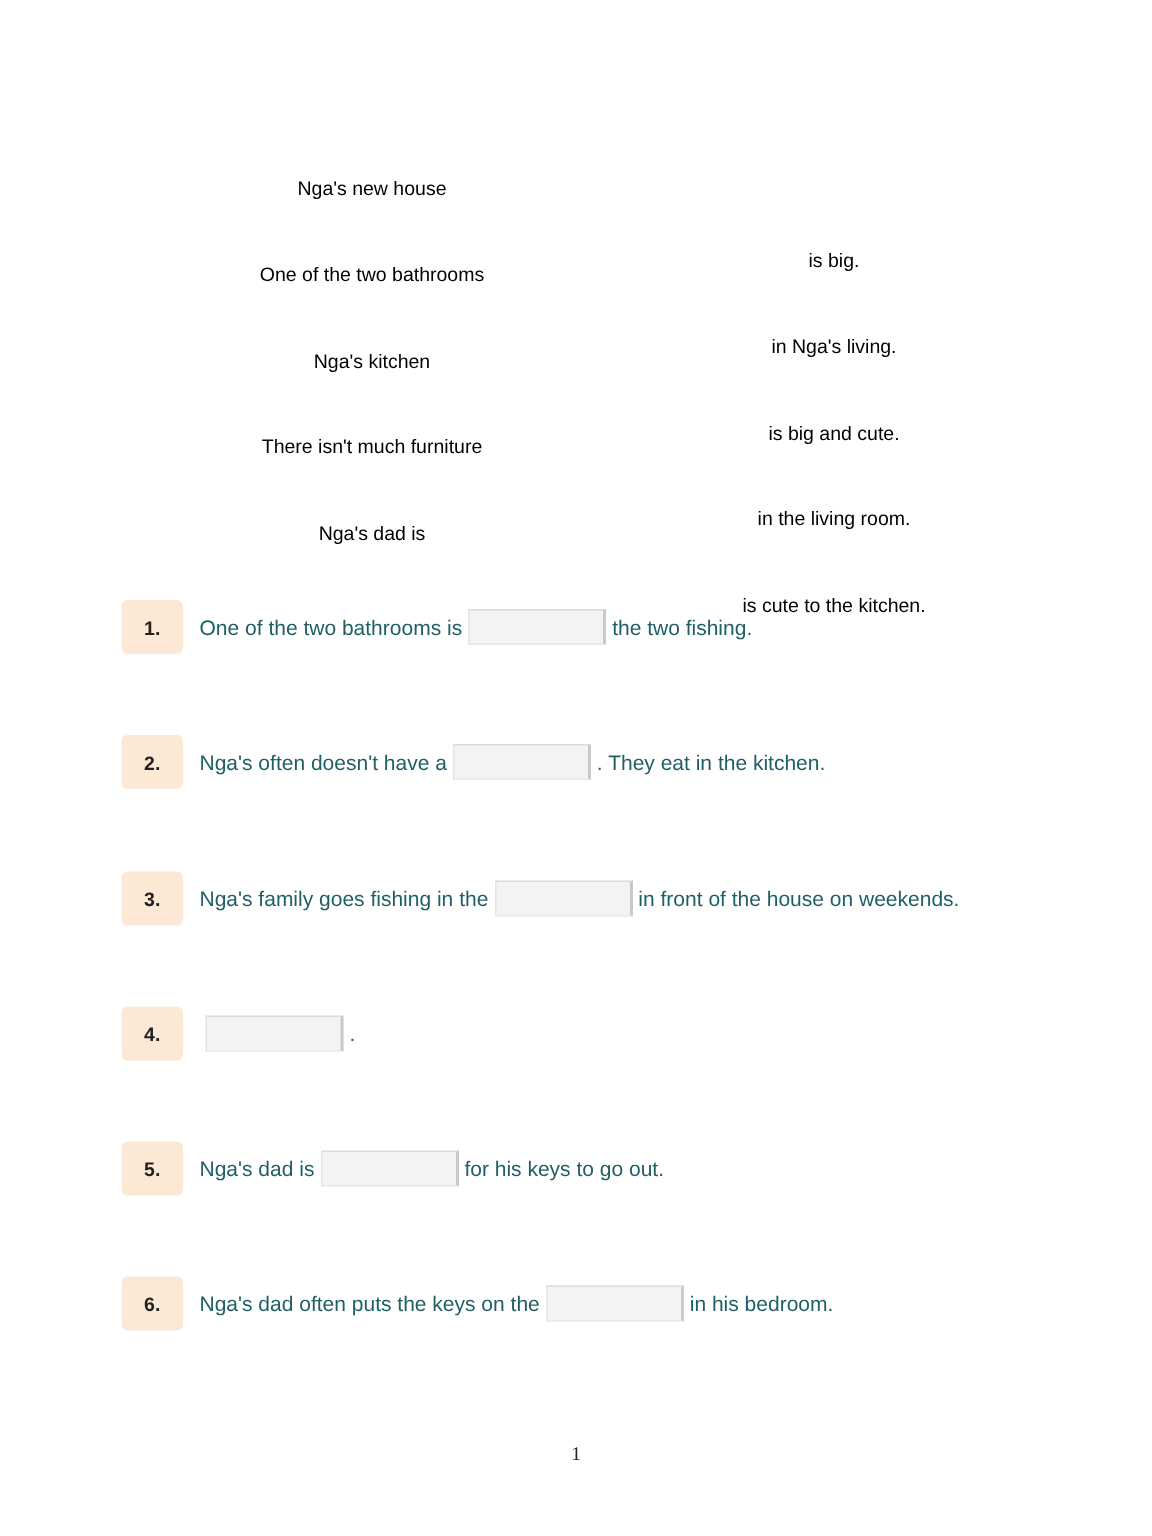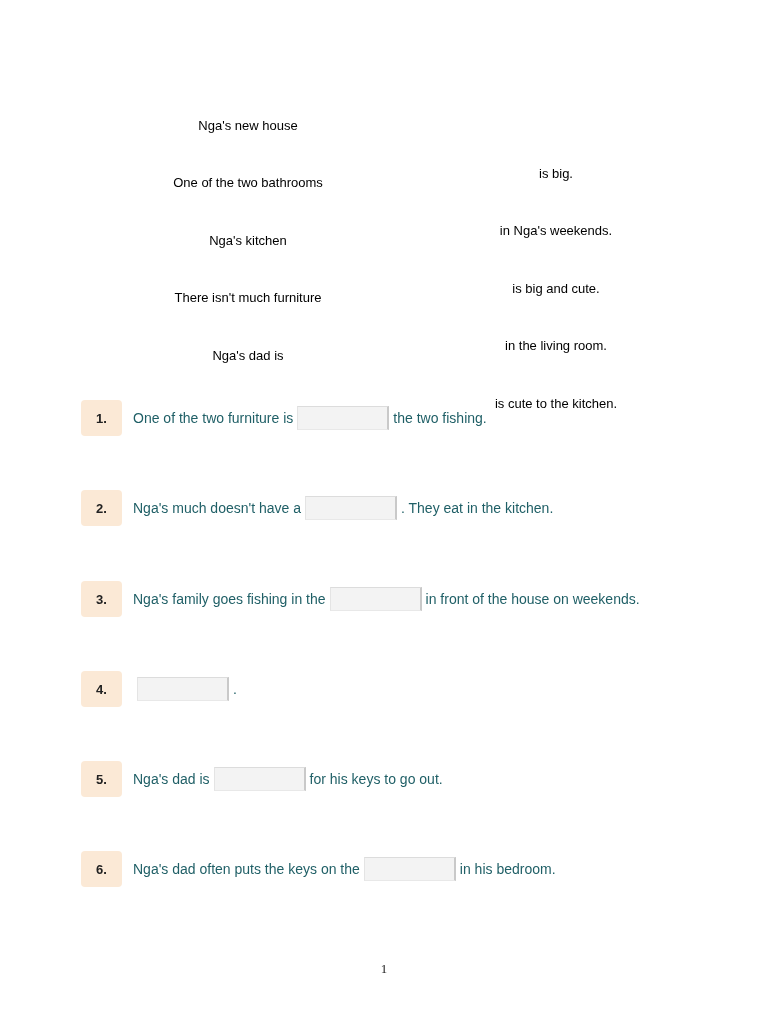--- a/index.html
+++ b/index.html
@@ -97,46 +97,46 @@
 </head>
 <body>
 
 <div class="match-table">
   <div class="match-row" style="top:116px;">
     <span class="match-left">Nga's new house</span>
     <span class="match-right">is big.</span>
   </div>
   <div class="match-row" style="top:173px;">
     <span class="match-left">One of the two bathrooms</span>
-    <span class="match-right">in Nga's weekends.</span>
+    <span class="match-right">in Nga's living.</span>
   </div>
   <div class="match-row" style="top:231px;">
     <span class="match-left">Nga's kitchen</span>
     <span class="match-right">is big and cute.</span>
   </div>
   <div class="match-row" style="top:288px;">
     <span class="match-left">There isn't much furniture</span>
     <span class="match-right">in the living room.</span>
   </div>
   <div class="match-row" style="top:346px;">
     <span class="match-left">Nga's dad is</span>
     <span class="match-right">is cute to the kitchen.</span>
   </div>
 </div>
 
 <div class="question" style="top:400px;">
   <span class="q-num">1.</span>
-  <span class="q-text">One of the two furniture is</span>
+  <span class="q-text">One of the two bathrooms is</span>
   <input class="blank" type="text" value="" style="">
   <span class="q-text">the two fishing.</span>
 </div>
 
 <div class="question" style="top:490px;">
   <span class="q-num">2.</span>
-  <span class="q-text">Nga's much doesn't have a</span>
+  <span class="q-text">Nga's often doesn't have a</span>
   <input class="blank" type="text" value="" style="">
   <span class="q-text">. They eat in the kitchen.</span>
 </div>
 
 <div class="question" style="top:581px;">
   <span class="q-num">3.</span>
   <span class="q-text">Nga's family goes fishing in the</span>
   <input class="blank" type="text" value="" style="">
   <span class="q-text">in front of the house on weekends.</span>
 </div>

